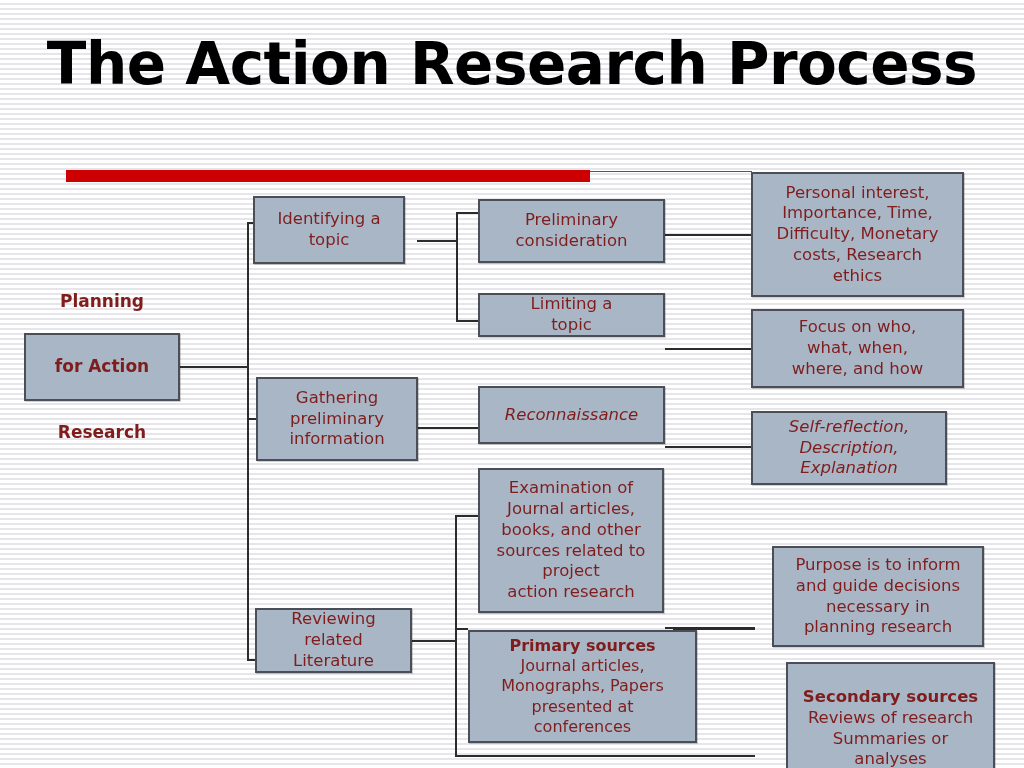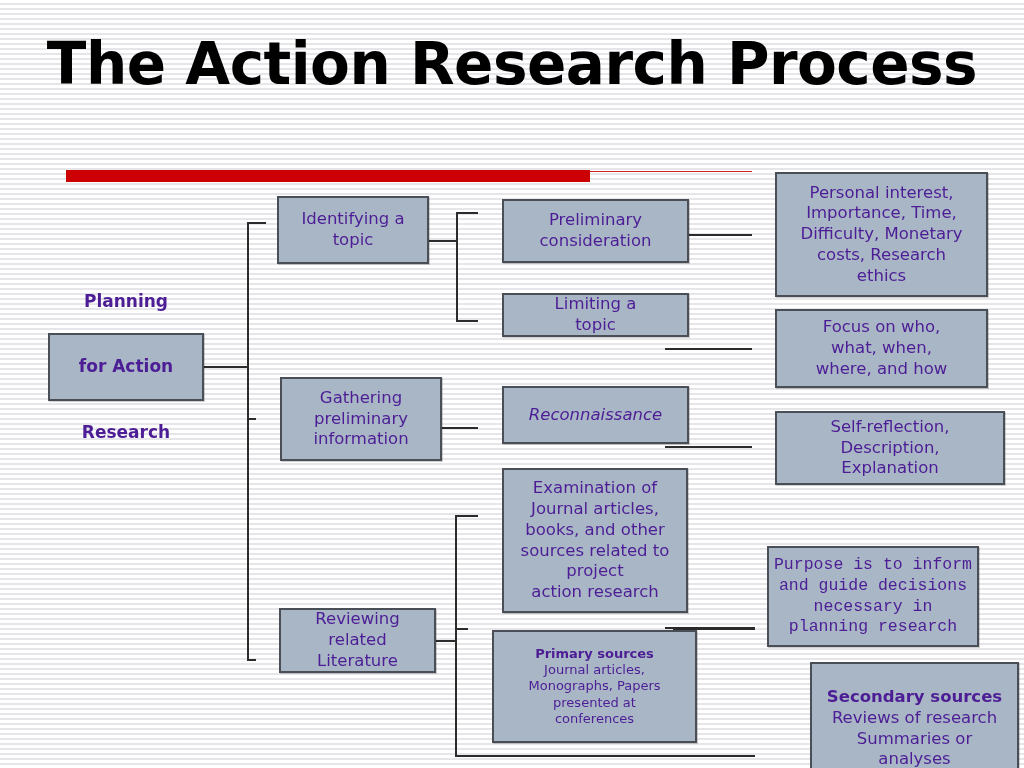--- a/index.html
+++ b/index.html
@@ -64,32 +64,31 @@
     height: 1px;
     background-color: #cc2222;
   }
 
   
   .node {
     position: absolute;
     box-sizing: border-box;
     background-color: #a9b6c6;
     border: 2px solid #4a4f57;
-    color: #4c1d95;
+    color: #7f1d1d;
     font-family: "DejaVu Sans", sans-serif;
     font-size: 16.5px;
     line-height: 1.26;
     text-align: center;
     display: flex;
     flex-direction: column;
     align-items: center;
     justify-content: center;
     padding: 18px 4px;
     box-shadow: 1px 1px 0 rgba(0,0,0,0.18);
-    margin-left: 24px;
   }
   .node .ln { display: block; width: 100%; }
   .node .hd { font-weight: bold; }
 
   .node.bold { font-weight: bold; }
 
   
   .conn-h {
     position: absolute;
     height: 0;
@@ -180,21 +179,21 @@
 
   <div class="node" style="left:478px; top:468px; width:186px; height:145px;">
     <span class="ln">Examination of</span>
     <span class="ln">Journal articles,</span>
     <span class="ln">books, and other</span>
     <span class="ln">sources related to</span>
     <span class="ln">project</span>
     <span class="ln">action research</span>
   </div>
 
-  <div class="node" style="left:468px; top:630px; width:205px; height:113px; font-size:13px;">
+  <div class="node" style="left:468px; top:630px; width:229px; height:113px; font-size:16px;">
     <span class="ln hd">Primary sources</span>
     <span class="ln">Journal articles,</span>
     <span class="ln">Monographs,  Papers</span>
     <span class="ln">presented at</span>
     <span class="ln">conferences</span>
   </div>
 
   <div class="node" style="left:751px; top:172px; width:213px; height:125px;">
     <span class="ln">Personal interest,</span>
     <span class="ln">Importance, Time,</span>
@@ -202,27 +201,27 @@
     <span class="ln">costs, Research</span>
     <span class="ln">ethics</span>
   </div>
 
   <div class="node" style="left:751px; top:309px; width:213px; height:79px;">
     <span class="ln">Focus on who,</span>
     <span class="ln">what, when,</span>
     <span class="ln">where, and how</span>
   </div>
 
-  <div class="node" style="left:751px; top:411px; width:230px; height:74px;">
+  <div class="node" style="left:751px; top:411px; width:196px; height:74px;font-style:italic;">
     <span class="ln">Self-reflection,</span>
     <span class="ln">Description,</span>
     <span class="ln">Explanation</span>
   </div>
 
-  <div class="node" style="left:743px; top:546px; width:212px; height:101px;font-family:Liberation Mono, monospace;">
+  <div class="node" style="left:772px; top:546px; width:212px; height:101px;">
     <span class="ln">Purpose is to inform</span>
     <span class="ln">and guide decisions</span>
     <span class="ln">necessary in</span>
     <span class="ln">planning research</span>
   </div>
 
   <div class="node" style="left:786px; top:662px; width:209px; height:133px;">
     <span class="ln hd">Secondary sources</span>
     <span class="ln">Reviews of research</span>
     <span class="ln">Summaries or</span>

